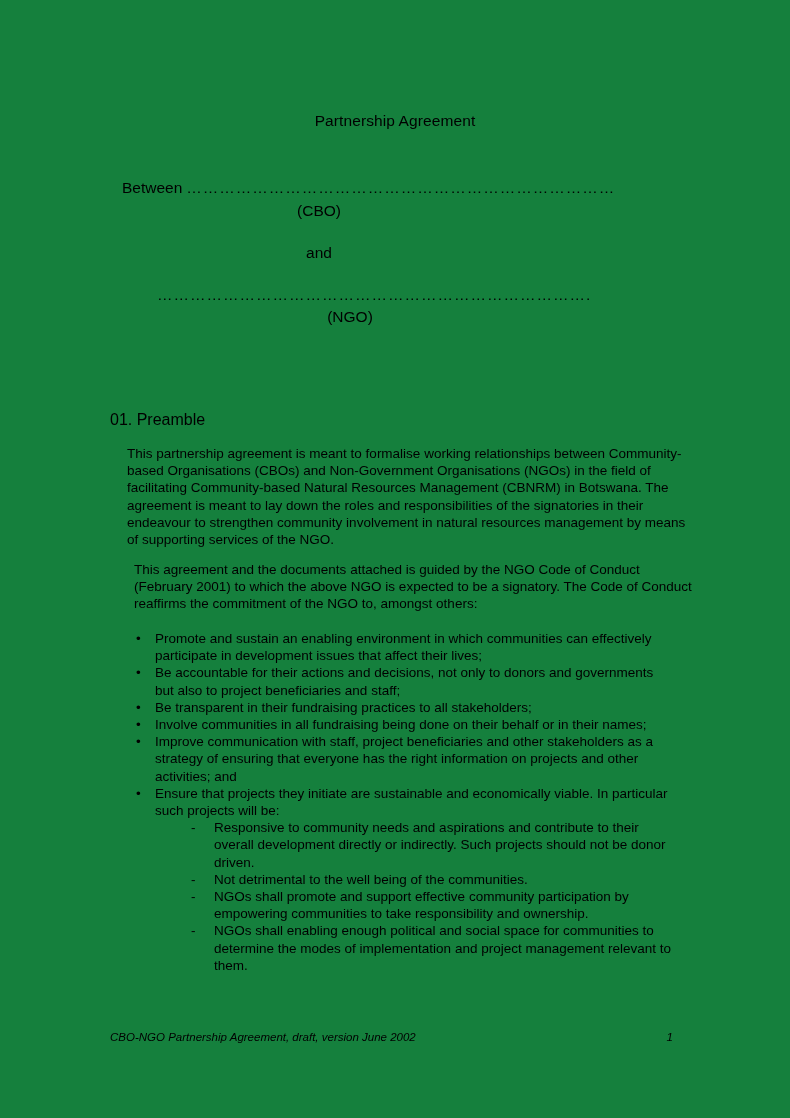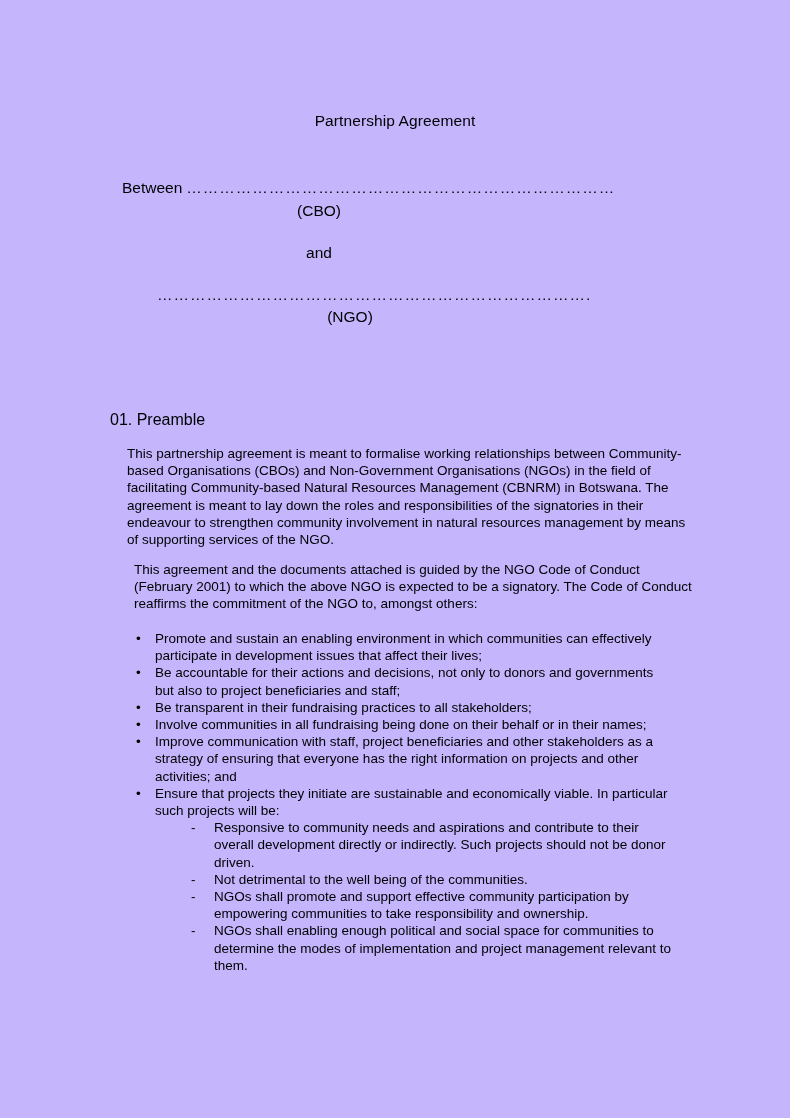--- a/index.html
+++ b/index.html
@@ -8,21 +8,21 @@
     background: #ffffff;
   }
   body {
     font-family: "Liberation Sans", sans-serif;
     color: #000000;
   }
   .page {
     position: relative;
     width: 790px;
     height: 1118px;
-    background: #c4b5fd;
+    background: #15803d;
     overflow: hidden;
     box-sizing: border-box;
   }
 
   
   .doc-title {
     position: absolute;
     top: 111px;
     left: 0;
     width: 790px;
@@ -226,14 +226,18 @@
         </div>
         <div class="sub-item">
           <span class="sub-mark">-</span>
           <span class="sub-text">NGOs shall enabling enough political and social space for communities to determine the modes of implementation and project management relevant to them.</span>
         </div>
       </div>
     </div>
 
   </div>
 
+  <div class="footer">
+    <span>CBO-NGO Partnership Agreement, draft, version June 2002</span>
+    <span>1</span>
+  </div>
 
 </div>
 
 </body></html>

